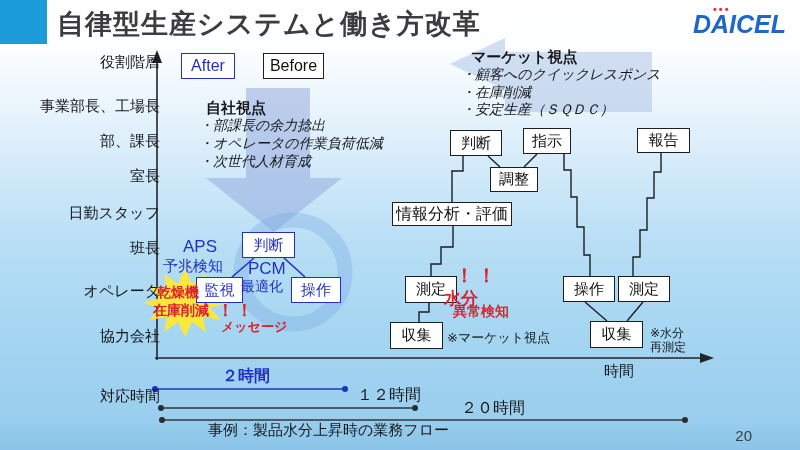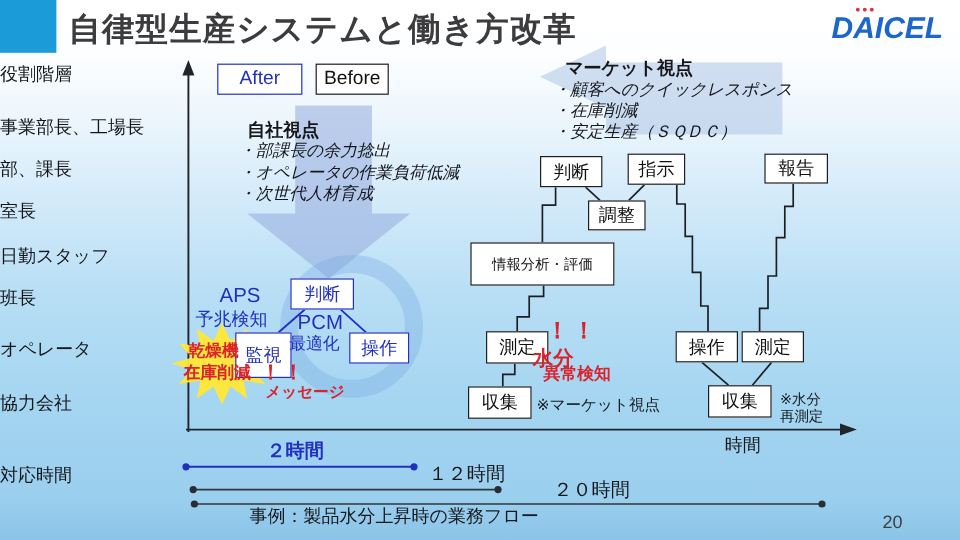--- a/index.html
+++ b/index.html
@@ -3,21 +3,21 @@
 <meta charset="utf-8">
 <style>
   html,body{margin:0;padding:0;}
   body{font-family:"Liberation Sans","DejaVu Sans",sans-serif;}
   #slide{
     position:relative;width:800px;height:450px;overflow:hidden;
     background:linear-gradient(180deg,#ffffff 0%,#fdfeff 10%,#ecf6fc 22%,#d5ebfa 36%,#b7def5 55%,#a4d5f1 75%,#9bcfee 92%,#8bc4e8 100%);
   }
   .abs{position:absolute;}
   .lbl{font-size:15px;color:#16181c;white-space:nowrap;}
-  .roleLbl{width:160px;text-align:left;font-size:15px;color:#14161a;white-space:nowrap;}
+  .roleLbl{width:160px;text-align:right;font-size:15px;color:#14161a;white-space:nowrap;}
   .box{background:#fff;border:1.4px solid #1c1e22;display:flex;align-items:center;justify-content:center;
        font-size:15px;color:#111;white-space:nowrap;box-sizing:border-box;}
   .bluebox{background:#fff;border:1.7px solid #2230c0;display:flex;align-items:center;justify-content:center;
        font-size:15px;color:#2230c0;white-space:nowrap;box-sizing:border-box;}
   .blueTxt{color:#2230c0;white-space:nowrap;}
   .redTxt{color:#d9232d;white-space:nowrap;font-weight:bold;}
   .headerBar{left:0;top:0;width:47px;height:44px;background:#1b9bd8;}
   .title{left:57px;top:6px;font-size:27px;font-weight:bold;color:#3c3c3e;letter-spacing:1px;white-space:nowrap;}
   .logo{right:14px;top:10px;font-size:25px;font-weight:bold;font-style:italic;color:#1d66cc;letter-spacing:0px;}
   .logoDots{position:absolute;left:20px;top:-7px;font-size:11px;color:#e03040;letter-spacing:2px;font-style:normal;}
@@ -90,50 +90,50 @@
   <div class="abs roleLbl" style="left:0;top:53px">役割階層</div>
   <div class="abs roleLbl" style="left:0;top:97px">事業部長、工場長</div>
   <div class="abs roleLbl" style="left:0;top:132px">部、課長</div>
   <div class="abs roleLbl" style="left:0;top:167px">室長</div>
   <div class="abs roleLbl" style="left:0;top:204px">日勤スタッフ</div>
   <div class="abs roleLbl" style="left:0;top:239px">班長</div>
   <div class="abs roleLbl" style="left:0;top:282px">オペレータ</div>
   <div class="abs roleLbl" style="left:0;top:327px">協力会社</div>
   <div class="abs roleLbl" style="left:0;top:387px">対応時間</div>
 
-  <div class="abs bluebox" style="left:181px;top:53px;width:71px;height:26px;font-size:16px">After</div>
+  <div class="abs bluebox" style="left:181px;top:53px;width:54px;height:26px;font-size:16px">After</div>
   <div class="abs box" style="left:263px;top:53px;width:61px;height:26px;font-size:16px">Before</div>
 
   <div class="abs secTitle" style="left:206px;top:99px">自社視点</div>
   <div class="abs bullets" style="left:199px;top:116px">・部課長の余力捻出</div>
   <div class="abs bullets" style="left:199px;top:152px">・次世代人材育成</div>
   <div class="abs bullets" style="left:199px;top:134px">・オペレータの作業負荷低減</div>
 
   <div class="abs secTitle" style="left:471px;top:48px">マーケット視点</div>
   <div class="abs bullets" style="left:461px;top:65px">・顧客へのクイックレスポンス</div>
   <div class="abs bullets" style="left:461px;top:83px">・在庫削減</div>
   <div class="abs bullets" style="left:461px;top:100px">・安定生産（ＳＱＤＣ）</div>
 
   <div class="abs box" style="left:450px;top:130px;width:52px;height:26px">判断</div>
   <div class="abs box" style="left:523px;top:128px;width:48px;height:26px">指示</div>
   <div class="abs box" style="left:637px;top:128px;width:53px;height:25px">報告</div>
   <div class="abs box" style="left:490px;top:167px;width:48px;height:25px">調整</div>
-  <div class="abs box" style="left:392px;top:202px;width:120px;height:36px;font-size:12px">情報分析・評価</div>
+  <div class="abs box" style="left:392px;top:202px;width:120px;height:24px;font-size:16px">情報分析・評価</div>
   <div class="abs box" style="left:405px;top:276px;width:52px;height:27px">測定</div>
   <div class="abs box" style="left:563px;top:276px;width:52px;height:26px">操作</div>
   <div class="abs box" style="left:618px;top:276px;width:52px;height:26px">測定</div>
   <div class="abs box" style="left:390px;top:322px;width:53px;height:27px">収集</div>
   <div class="abs box" style="left:590px;top:321px;width:53px;height:27px">収集</div>
 
   <div class="abs lbl" style="left:447px;top:329px;font-size:13px">※マーケット視点</div>
   <div class="abs lbl" style="left:650px;top:325px;font-size:12px">※水分</div>
   <div class="abs lbl" style="left:650px;top:339px;font-size:12px">再測定</div>
 
   <div class="abs bluebox" style="left:242px;top:232px;width:53px;height:26px">判断</div>
-  <div class="abs bluebox" style="left:196px;top:277px;width:47px;height:38px">監視</div>
+  <div class="abs bluebox" style="left:196px;top:277px;width:47px;height:26px">監視</div>
   <div class="abs bluebox" style="left:291px;top:277px;width:50px;height:26px">操作</div>
   <div class="abs blueTxt" style="left:183px;top:237px;font-size:17px">APS</div>
   <div class="abs blueTxt" style="left:163px;top:257px;font-size:15px">予兆検知</div>
   <div class="abs blueTxt" style="left:248px;top:259px;font-size:17px">PCM</div>
   <div class="abs blueTxt" style="left:241px;top:278px;font-size:14px">最適化</div>
 
   <div class="abs redTxt" style="left:157px;top:284px;font-size:14px">乾燥機</div>
   <div class="abs redTxt" style="left:153px;top:302px;font-size:14px">在庫削減</div>
   <div class="abs redTxt" style="left:217px;top:299px;font-size:17px;letter-spacing:2px">！！</div>
   <div class="abs redTxt" style="left:221px;top:318px;font-size:13px">メッセージ</div>

